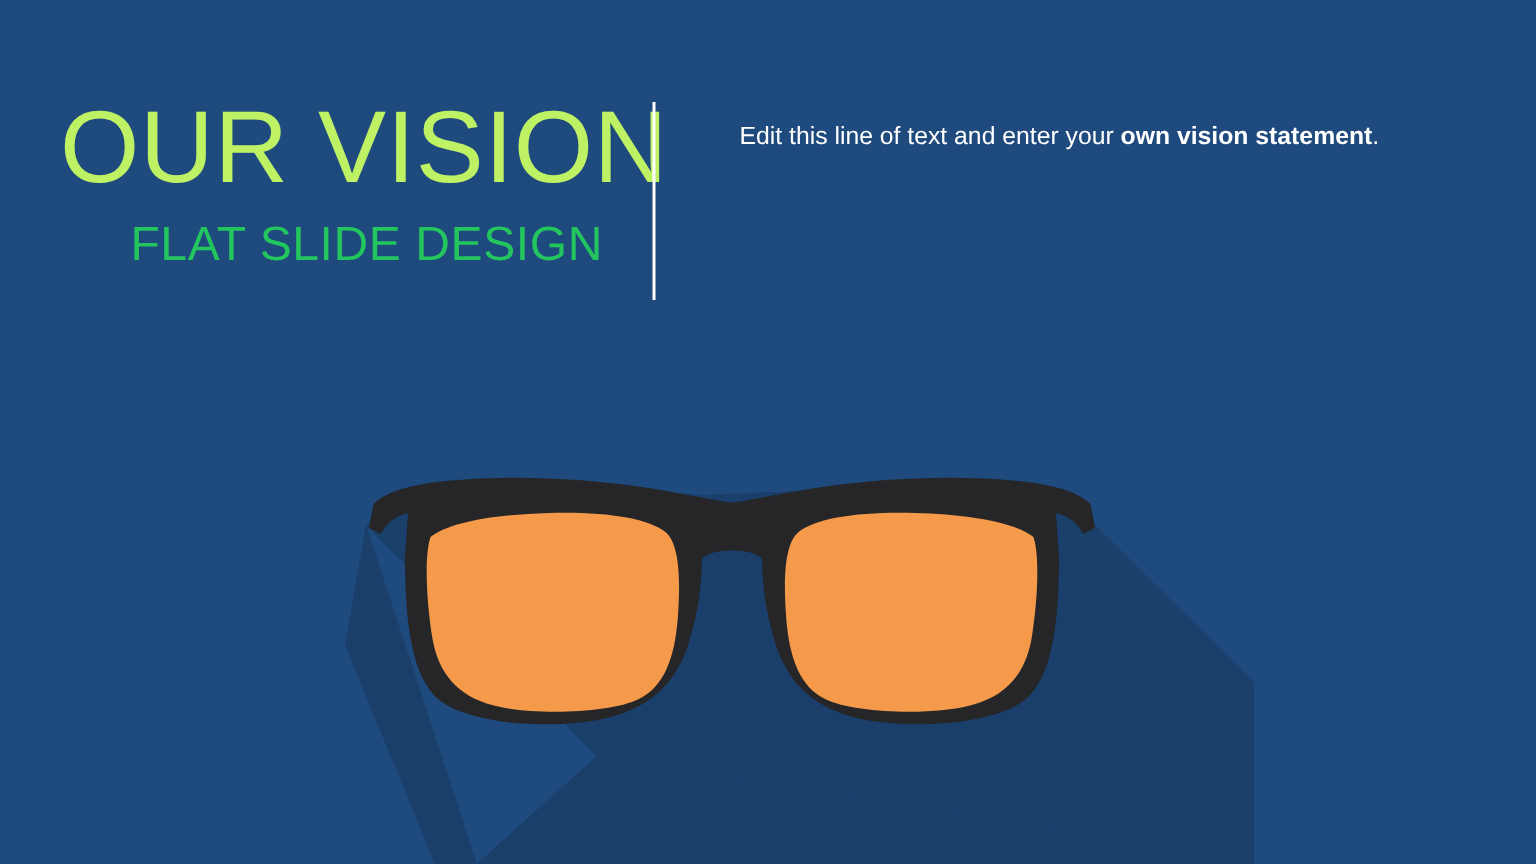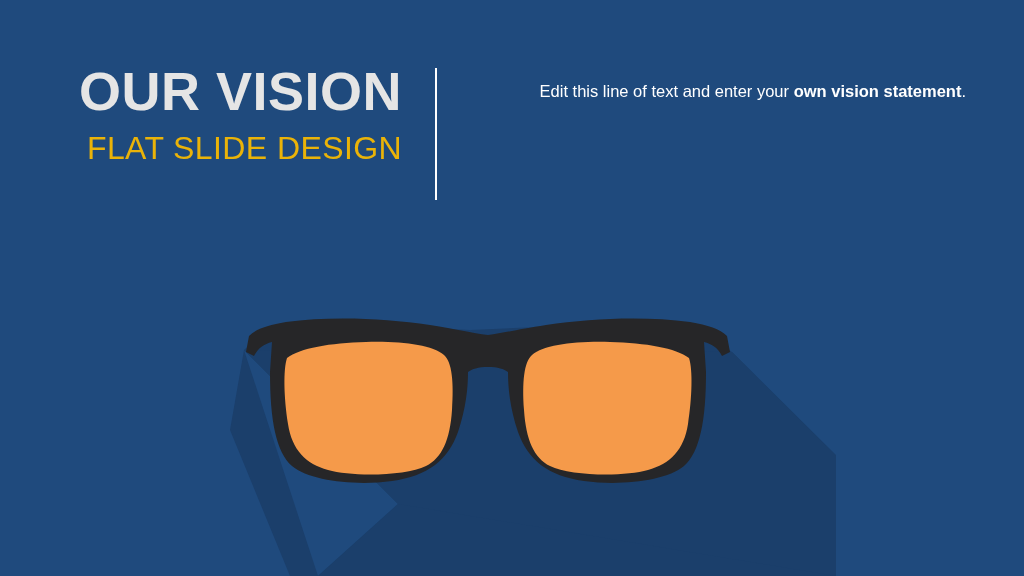--- a/index.html
+++ b/index.html
@@ -54,53 +54,52 @@
 
   #title-group {
     position: absolute;
     left: 40px;
     top: 64px;
     width: 362px;
     text-align: right;
   }
   #page-title {
     display: block;
-    color: #e5e5e5;
-    font-size: 54px;
-    font-weight: bold;
+    color: #bef264;
+    font-size: 68px;
+    font-weight: normal;
     letter-spacing: 0.5px;
     line-height: 1.0;
     white-space: nowrap;
   }
   #page-subtitle {
     display: block;
-    color: #eab308;
+    color: #22c55e;
     font-size: 32px;
     font-weight: normal;
     letter-spacing: 0.4px;
     line-height: 1.0;
     margin-top: 14px;
     white-space: nowrap;
   }
 
   #header-divider {
     position: absolute;
     left: 435px;
     top: 68px;
     width: 2px;
     height: 132px;
     background: #ffffff;
   }
 
   #body-group {
     position: absolute;
-    left: 464px;
+    left: 493px;
     top: 80px;
     width: 502px;
-    text-align: right;
   }
   .body-para {
     color: #ffffff;
     font-size: 16.5px;
     line-height: 1.42;
     margin: 0;
   }
   #body-para-2 {
     margin-top: 36px;
   }

